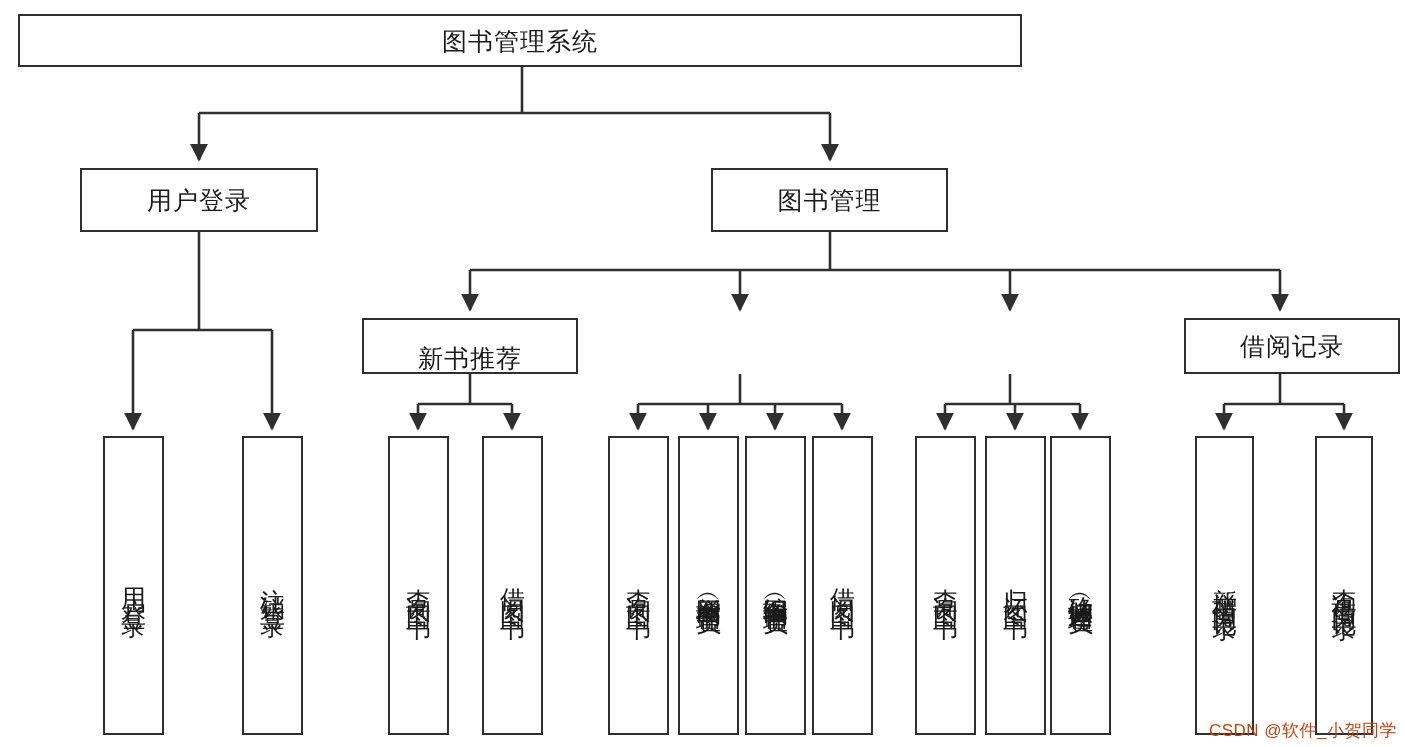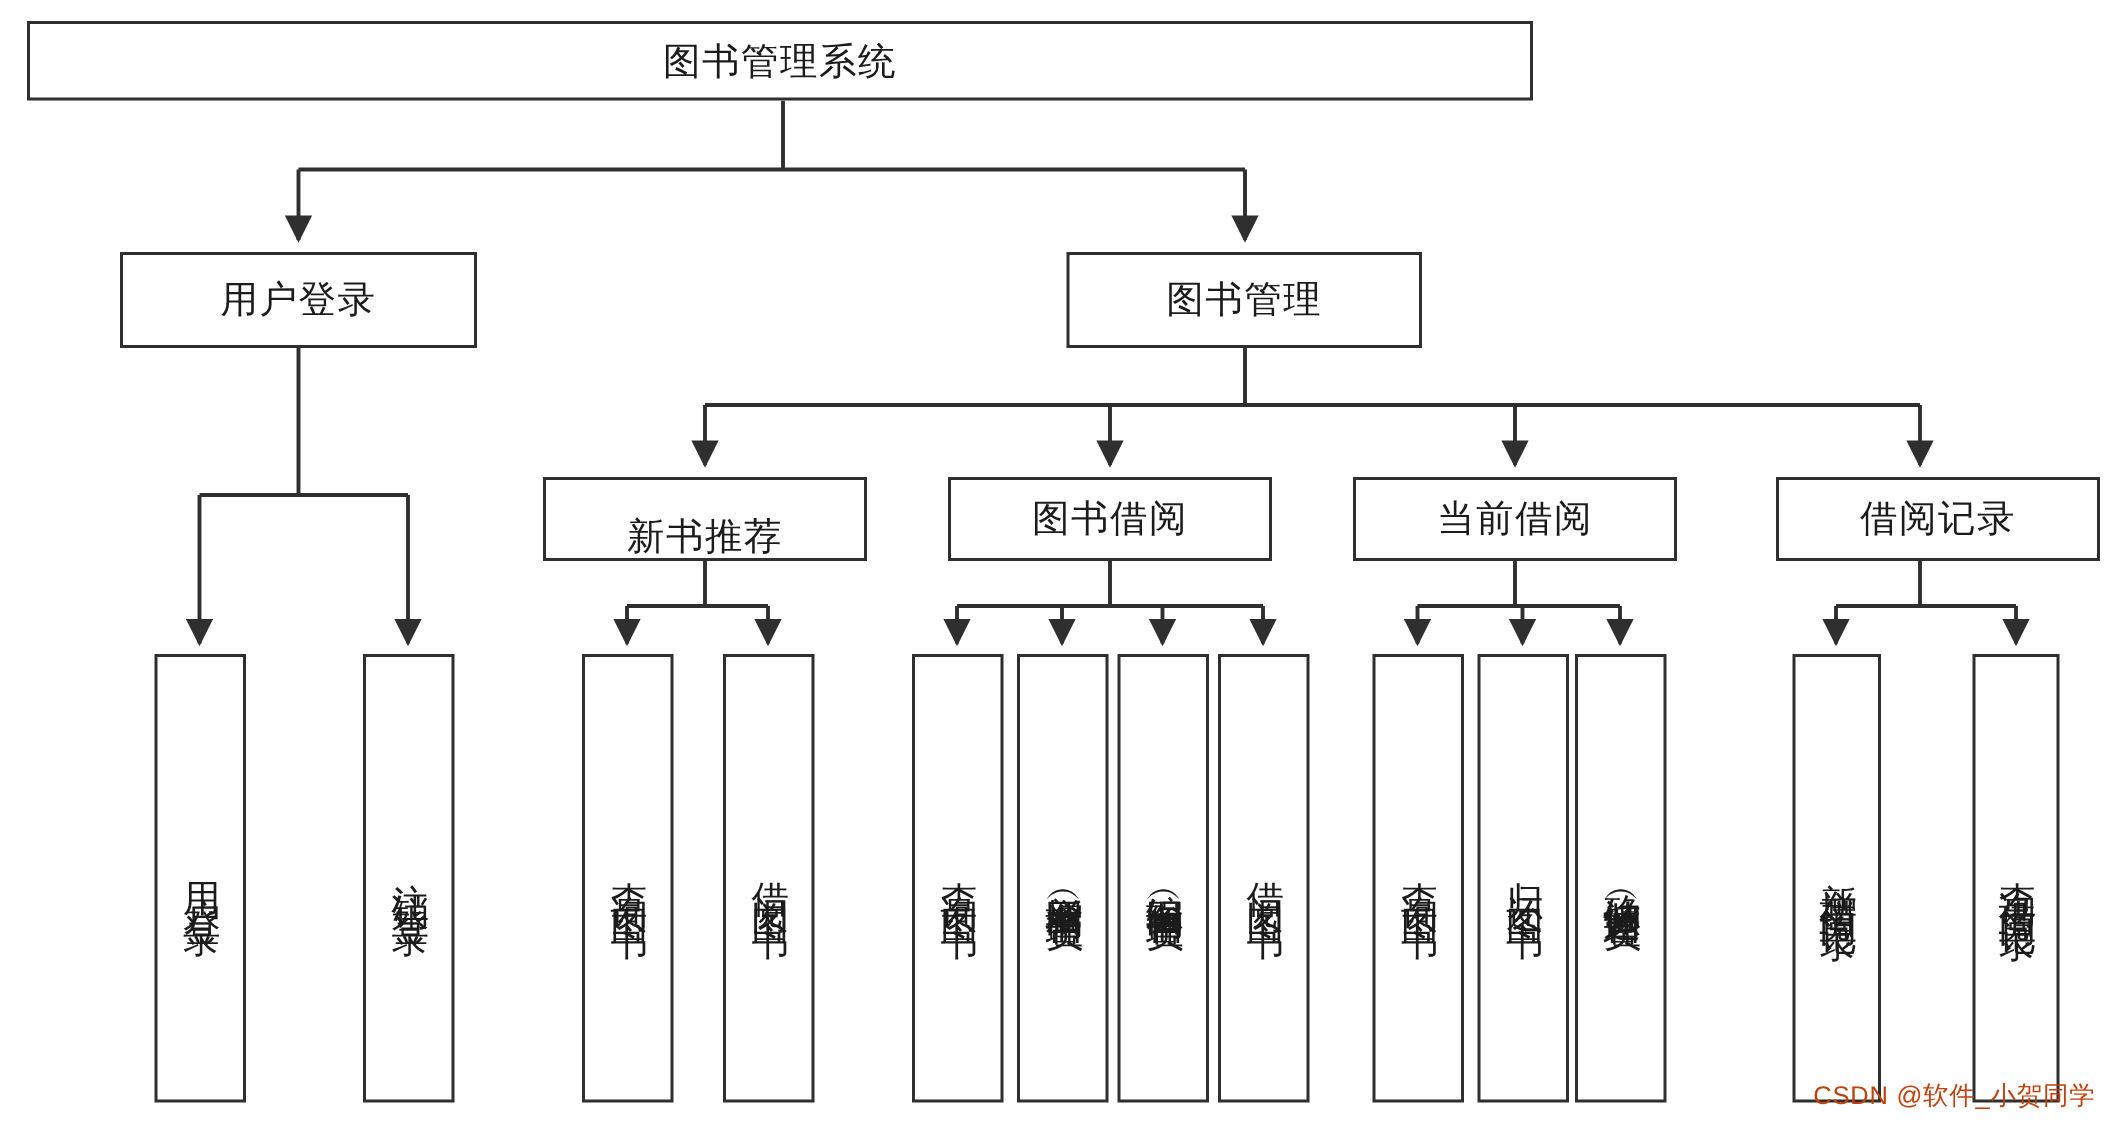--- a/index.html
+++ b/index.html
@@ -131,26 +131,20 @@
   <div class="node horiz" id="node-l2-0" style="left: 80px; top: 168px; width: 238px; height: 64px;">
     <span class="label">用户登录</span>
   </div>
   <div class="node horiz" id="node-l2-1" style="left: 711px; top: 168px; width: 237px; height: 64px;">
     <span class="label">图书管理</span>
   </div>
 
   <div class="node horiz" id="node-l3-0" style="left: 362px; top: 318px; width: 216px; height: 56px; align-items: flex-end;">
     <span class="label">新书推荐</span>
   </div>
-  <div class="node horiz" id="node-l3-1" style="left: 632px; top: 318px; width: 216px; height: 56px;">
-    <span class="label">图书借阅</span>
-  </div>
-  <div class="node horiz" id="node-l3-2" style="left: 902px; top: 318px; width: 216px; height: 56px;">
-    <span class="label">当前借阅</span>
-  </div>
   <div class="node horiz" id="node-l3-3" style="left: 1172px; top: 318px; width: 216px; height: 56px; margin-left: 12px;">
     <span class="label">借阅记录</span>
   </div>
 
   <div class="node vert" id="node-leaf-0" style="left: 103px; top: 436px; width: 61px; height: 299px;">
     <span class="label" style="font-size: 25px; letter-spacing: 9px;">用户登录</span>
   </div>
   <div class="node vert" id="node-leaf-1" style="left: 242px; top: 436px; width: 61px; height: 299px;">
     <span class="label" style="font-size: 25px; letter-spacing: 9px;">注销登录</span>
   </div>

